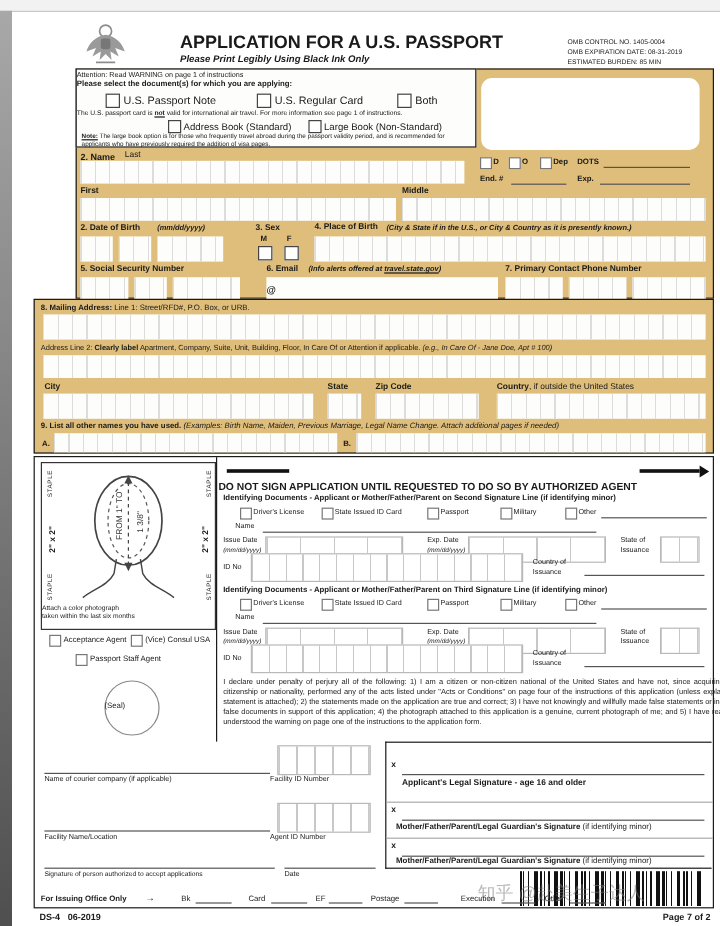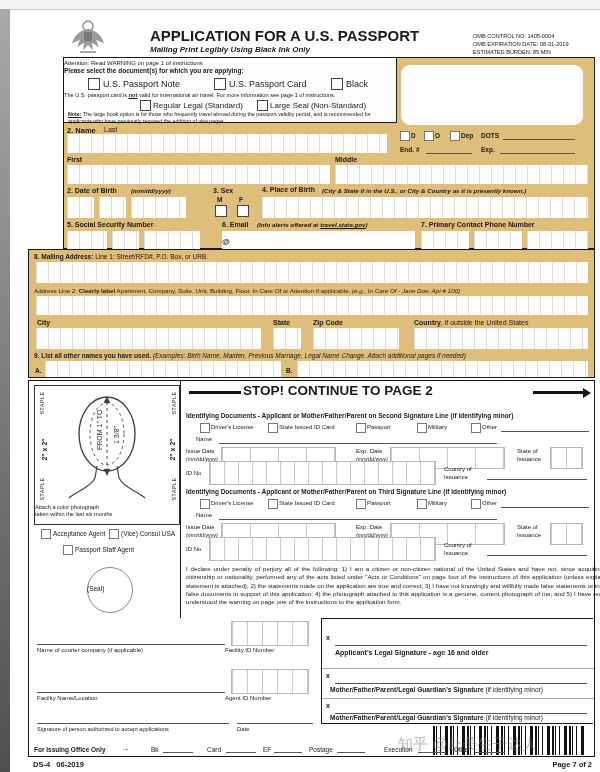--- a/index.html
+++ b/index.html
@@ -31,43 +31,43 @@
 
   <div class="abs" style="left:70px;top:16px;width:36px;height:40px;">
     <svg width="36" height="40" viewBox="0 0 36 40">
       <circle cx="18" cy="10" r="5" fill="none" stroke="#8d8d8d" stroke-width="1.4"></circle>
       <path d="M18 13 C10 14 4 20 2 27 L10 24 L7 31 L14 27 L13 34 L18 29 L23 34 L22 27 L29 31 L26 24 L34 27 C32 20 26 14 18 13 Z" fill="#9a9a9a"></path>
       <rect x="14" y="16" width="8" height="9" rx="2" fill="#777"></rect>
       <path d="M10 36 L26 36" stroke="#8d8d8d" stroke-width="1.5"></path>
     </svg>
   </div>
   <div class="abs b c" style="left:150px;top:27px;width:360px;font-size:15px;">APPLICATION FOR A U.S. PASSPORT</div>
-  <div class="abs b i c f8" style="left:150px;top:45px;width:360px;">Mailing Print Legibly Using Black Ink Only</div>
+  <div class="abs b i c f8" style="left:150px;top:45px;width:360px;">Please Print Legibly Using Black Ink Only</div>
   <div class="abs f55 lh" style="left:473px;top:33px;width:125px;">OMB CONTROL NO. 1405-0004</div>
   <div class="abs f55 lh" style="left:473px;top:41px;width:125px;">OMB EXPIRATION DATE:  08-31-2019</div>
   <div class="abs f55 lh" style="left:473px;top:49px;width:125px;">ESTIMATED BURDEN: 85 MIN</div>
 
   <div class="tanbox" style="left:63px;top:57px;width:532px;height:192px;"></div>
 
   <div class="whbox" style="left:401px;top:65px;width:182px;height:60px;border-radius:9px;"></div>
 
   <div class="whbox" style="left:63px;top:57px;width:334px;height:66px;border:1.6px solid #1a1a1a;box-sizing:border-box;background:#fdfdfb;">
     <div class="abs c f6" style="left:0;top:2px;width:330px;">Attention: Read WARNING on page 1 of instructions</div>
     <div class="abs c b f65" style="left:0;top:9px;width:330px;">Please select the document(s) for which you are applying:</div>
     <div class="cbL" style="left:24px;top:20px;"></div>
     <div class="abs f9" style="left:39px;top:21px;">U.S. Passport Note</div>
     <div class="cbL" style="left:150px;top:20px;"></div>
-    <div class="abs f9" style="left:165px;top:21px;">U.S. Passport Card</div>
+    <div class="abs f9" style="left:165px;top:21px;">U.S. Regular Card</div>
     <div class="cbL" style="left:267px;top:20px;"></div>
-    <div class="abs f9" style="left:282px;top:21px;">Black</div>
+    <div class="abs f9" style="left:282px;top:21px;">Both</div>
     <div class="abs c f55" style="left:0;top:34px;width:330px;"><span>The U.S. passport card is </span><span class="b" style="text-decoration:underline">not</span><span> valid for international air travel.  For more information see page 1 of instructions.</span></div>
     <div class="cbL" style="left:76px;top:42px;width:9px;height:9px;"></div>
-    <div class="abs f8" style="left:89px;top:43px;">Regular Legal (Standard)</div>
+    <div class="abs f8" style="left:89px;top:43px;">Address Book (Standard)</div>
     <div class="cbL" style="left:193px;top:42px;width:9px;height:9px;"></div>
-    <div class="abs f8" style="left:206px;top:43px;">Large Seal (Non-Standard)</div>
+    <div class="abs f8" style="left:206px;top:43px;">Large Book (Non-Standard)</div>
     <div class="abs f5 lh" style="left:4px;top:53px;width:324px;"><span class="b" style="text-decoration:underline">Note:</span><span> The large book option is for those who frequently travel abroad during the passport validity period, and is recommended for applicants who have previously required the addition of visa pages.</span></div>
   </div>
 
   <div class="abs b f75" style="left:67px;top:126px;">2. Name</div>
   <div class="abs f7" style="left:104px;top:126px;">Last</div>
   <div class="comb" style="left:67px;top:134px;width:320px;height:19px;"></div>
   <div class="cb" style="left:400px;top:131px;"></div>
   <div class="abs b f65" style="left:411px;top:132px;">D</div>
   <div class="cb" style="left:424px;top:131px;"></div>
   <div class="abs b f65" style="left:435px;top:132px;">O</div>
@@ -153,23 +153,23 @@
           <text transform="rotate(-90 57 46)" x="49" y="49" font-size="7" fill="#333" font-family="Liberation Sans, sans-serif">1 3/8"</text>
         </svg>
       </div>
       <div class="abs c f55" style="left:0;top:118px;width:143px;">Attach a color photograph</div>
       <div class="abs c f55" style="left:0;top:125px;width:143px;">taken within the last six months</div>
     </div>
 
     <div class="abs" style="left:151px;top:0;width:0;height:237px;border-left:1.3px solid #1a1a1a;"></div>
 
     <div class="bar" style="left:160px;top:10px;width:52px;"></div>
-    <div class="abs b f13 c" style="left:214px;top:2px;width:288px;">STOP! CONTINUE TO PAGE 2</div>
     <div class="bar" style="left:504px;top:10px;width:50px;"></div>
     <div class="abs" style="left:554px;top:6.5px;width:0;height:0;border-left:8px solid #111;border-top:5px solid transparent;border-bottom:5px solid transparent;"></div>
+    <div class="abs b c" style="left:153px;top:19px;width:412px;font-size:8.6px;">DO NOT SIGN APPLICATION UNTIL REQUESTED TO DO SO BY AUTHORIZED AGENT</div>
 
     <div class="abs b f65" style="left:157px;top:31px;">Identifying Documents - Applicant or Mother/Father/Parent on Second Signature Line (if identifying minor)</div>
     <div class="cb" style="left:171px;top:42px;"></div>
     <div class="abs f6" style="left:182px;top:43px;">Driver's License</div>
     <div class="cb" style="left:239px;top:42px;"></div>
     <div class="abs f6" style="left:250px;top:43px;">State Issued ID Card</div>
     <div class="cb" style="left:327px;top:42px;"></div>
     <div class="abs f6" style="left:338px;top:43px;">Passport</div>
     <div class="cb" style="left:388px;top:42px;"></div>
     <div class="abs f6" style="left:399px;top:43px;">Military</div>

